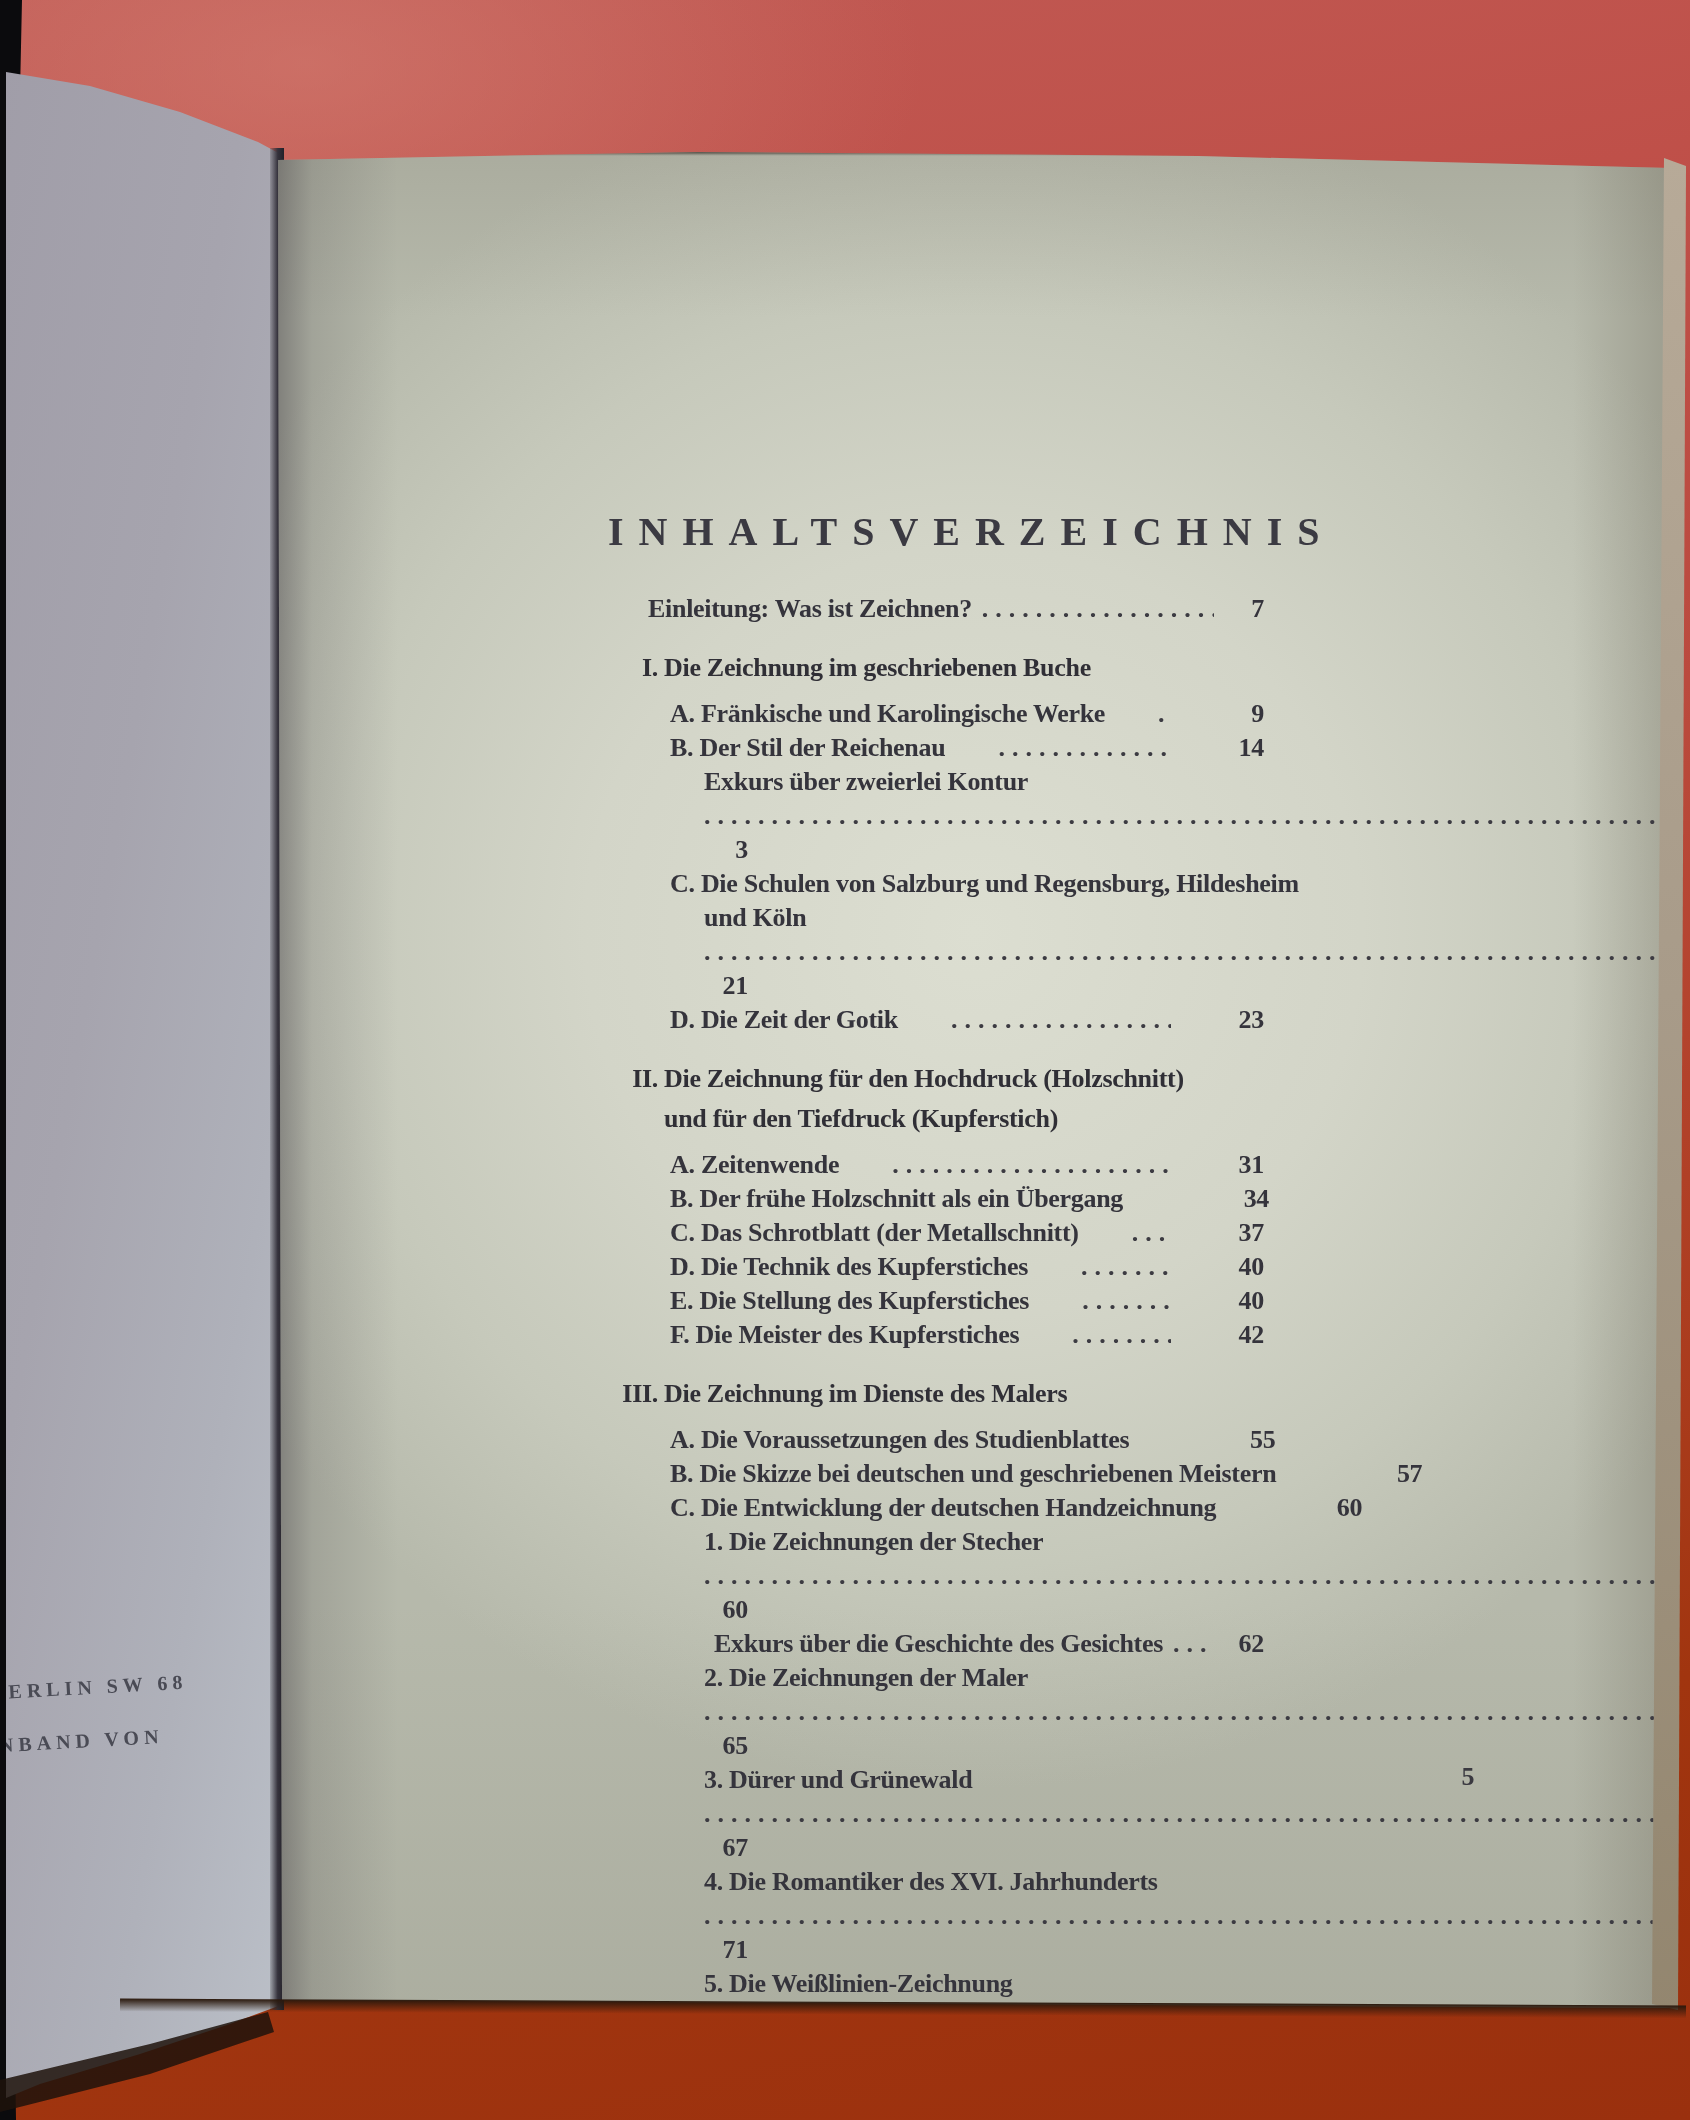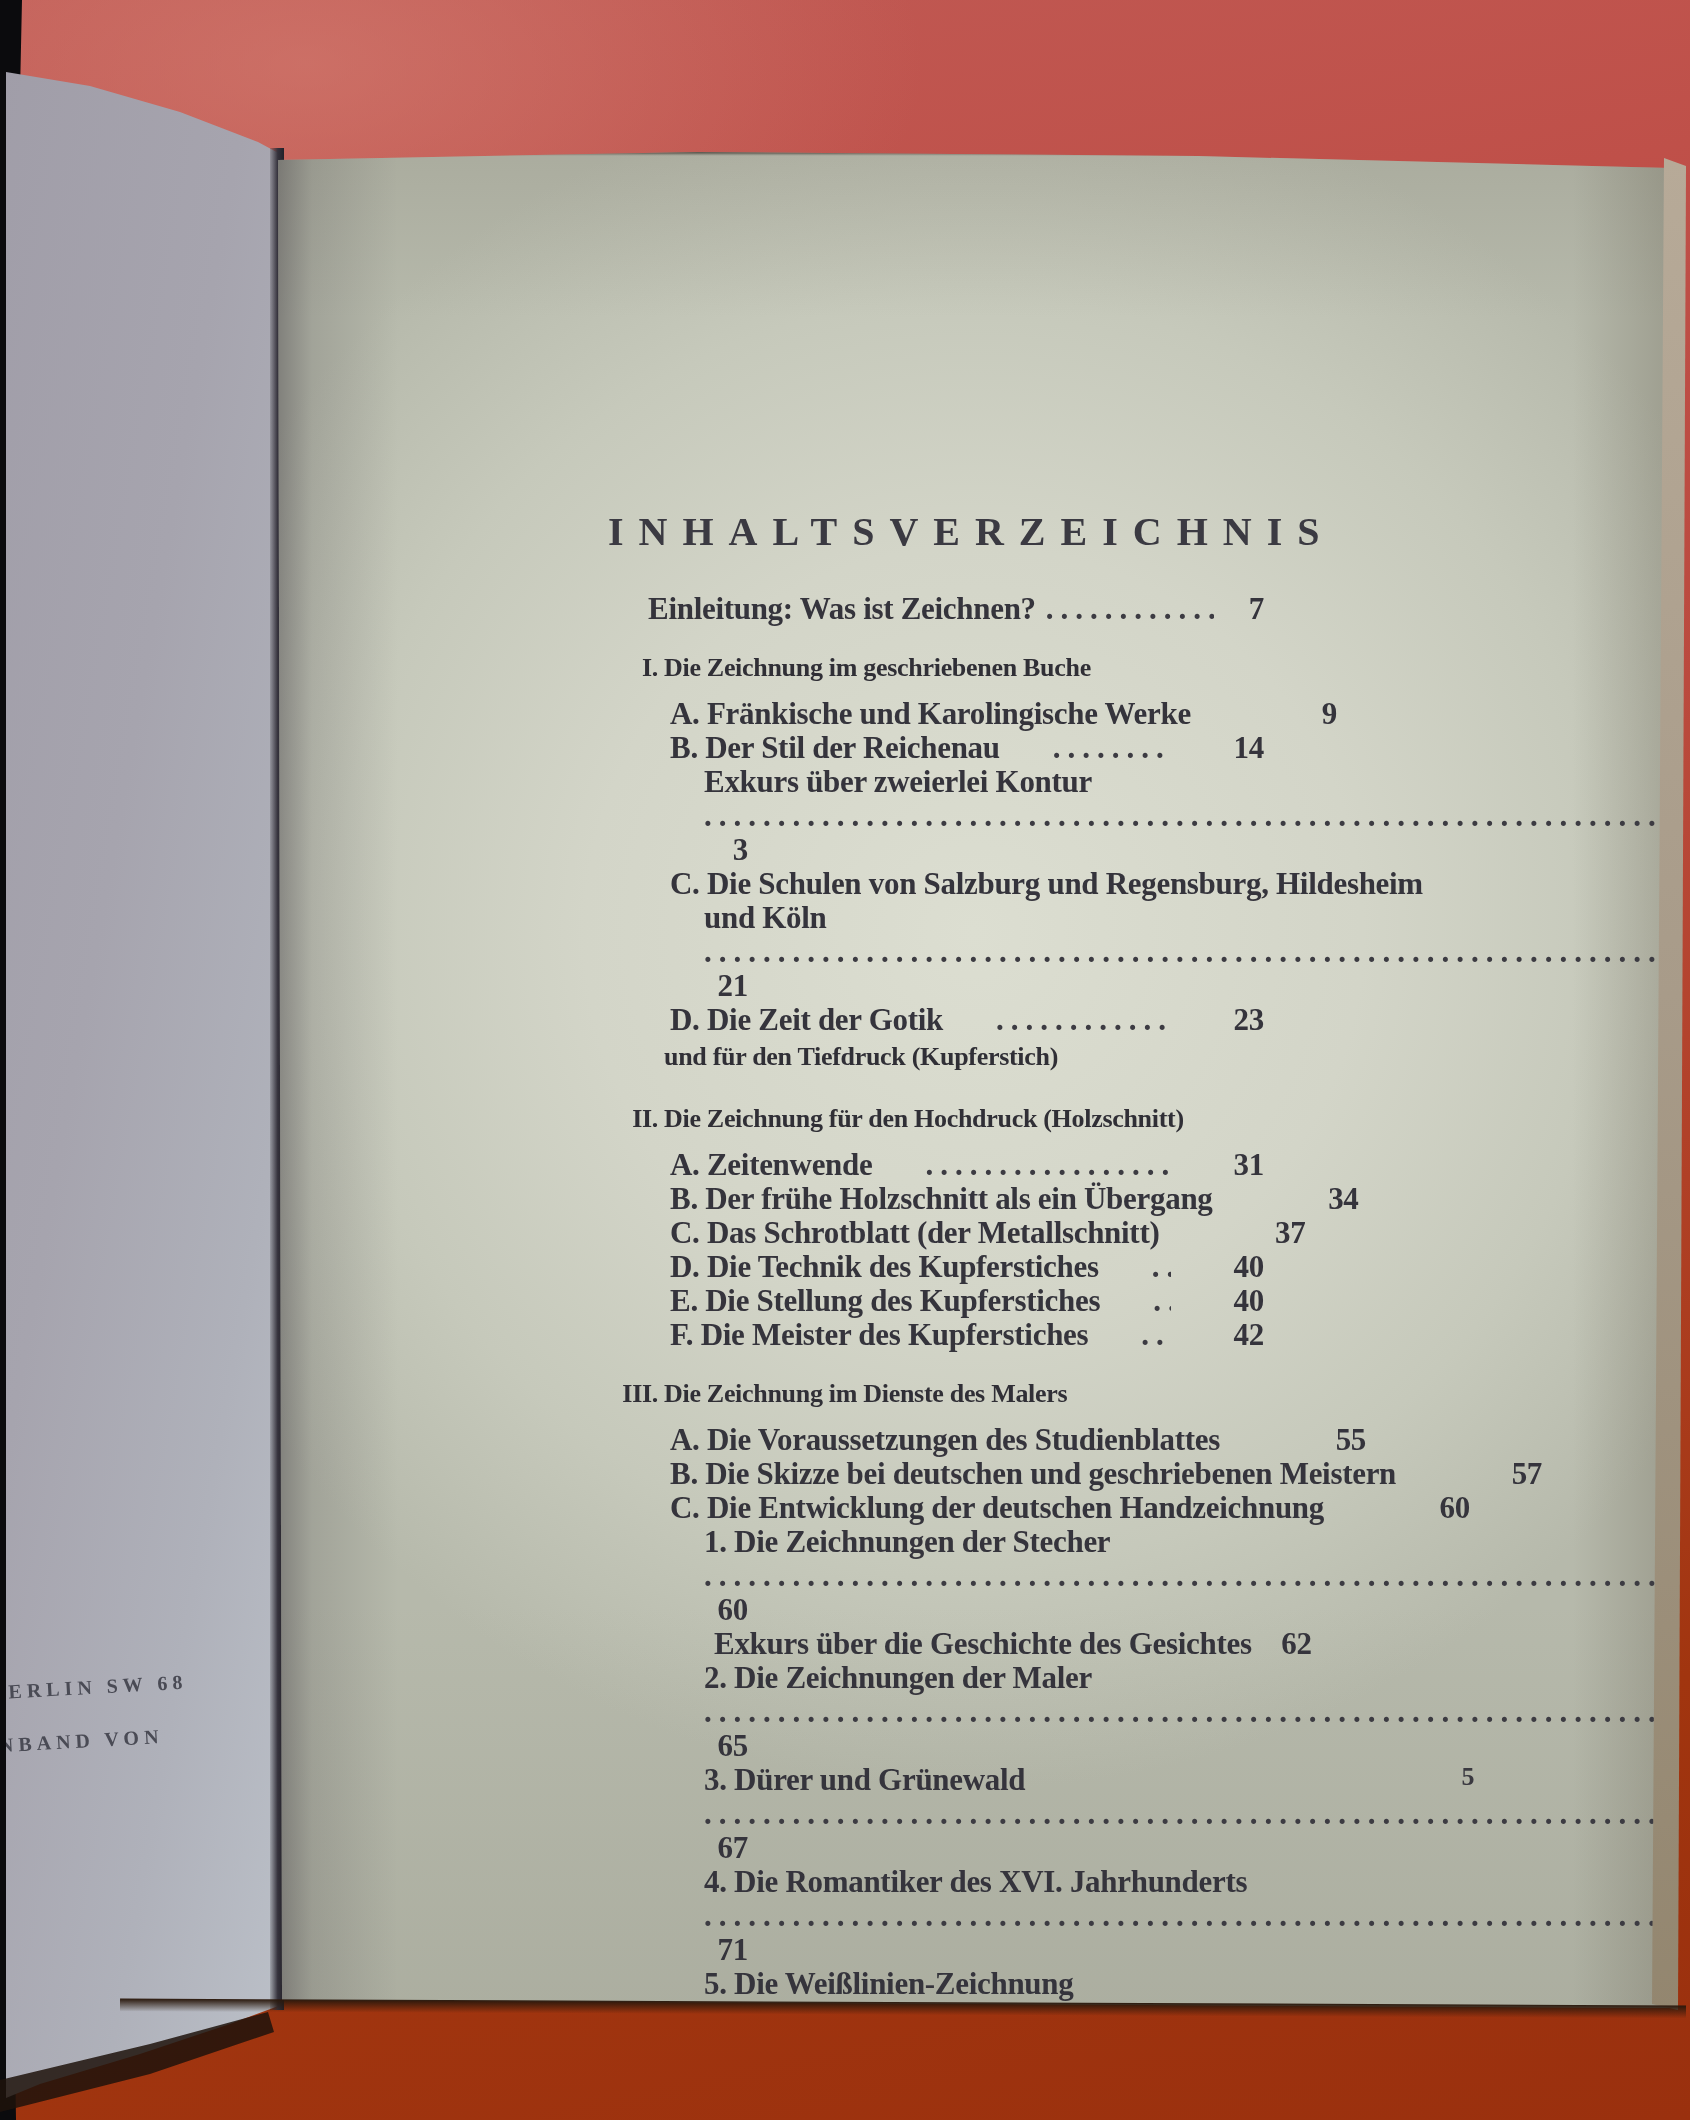--- a/index.html
+++ b/index.html
@@ -66,21 +66,21 @@
     background:#1e130c;opacity:0.85;
   }
   
   #page-title{
     position:absolute;left:330px;top:358px;width:660px;text-align:left;
     font-size:40px;font-weight:bold;color:#3b3a42;letter-spacing:15px;white-space:nowrap;
   }
   #toc{
     position:absolute;left:330px;top:442px;width:656px;color:#35343c;
   }
-  .row{display:flex;align-items:baseline;line-height:34px;font-size:31px;
+  .row{display:flex;align-items:baseline;line-height:34px;font-size:26px;
        font-weight:bold;letter-spacing:-0.3px;white-space:nowrap;}
   .row.heading{font-size:26px;line-height:40px;color:#302f36;}
   .row.heading .num{display:inline-block;width:50px;text-align:right;margin-right:6px;flex:none;}
   .row.hline{font-size:26px;line-height:40px;color:#302f36;padding-left:56px;}
   .row.ind0{padding-left:40px;}
   .row.ind1{padding-left:62px;gap:43px;}
   .row.ind2{padding-left:86px;flex-direction:column;}
   .row.ind3{padding-left:106px;}
   .row .label{flex:none;}
   .row .dots{
@@ -141,26 +141,26 @@
         <div class="row entry ind2">
           <span class="label">und Köln</span>
           <span class="dots">................................................................................</span>
           <span class="pagenum">21</span>
         </div>
         <div class="row entry ind1">
           <span class="label">D. Die Zeit der Gotik</span>
           <span class="dots">................................................................................</span>
           <span class="pagenum">23</span>
         </div>
-        <div class="row hline">
-          <span class="label">und für den Tiefdruck (Kupferstich)</span>
-        </div>
         <div class="row heading gap-lg">
           <span class="num">II.</span>
           <span class="htext">Die Zeichnung für den Hochdruck (Holzschnitt)</span>
+        </div>
+        <div class="row hline">
+          <span class="label">und für den Tiefdruck (Kupferstich)</span>
         </div>
         <div class="row entry ind1 gap-md">
           <span class="label">A. Zeitenwende</span>
           <span class="dots">................................................................................</span>
           <span class="pagenum">31</span>
         </div>
         <div class="row entry ind1">
           <span class="label">B. Der frühe Holzschnitt als ein Übergang</span>
           <span class="dots">................................................................................</span>
           <span class="pagenum">34</span>

